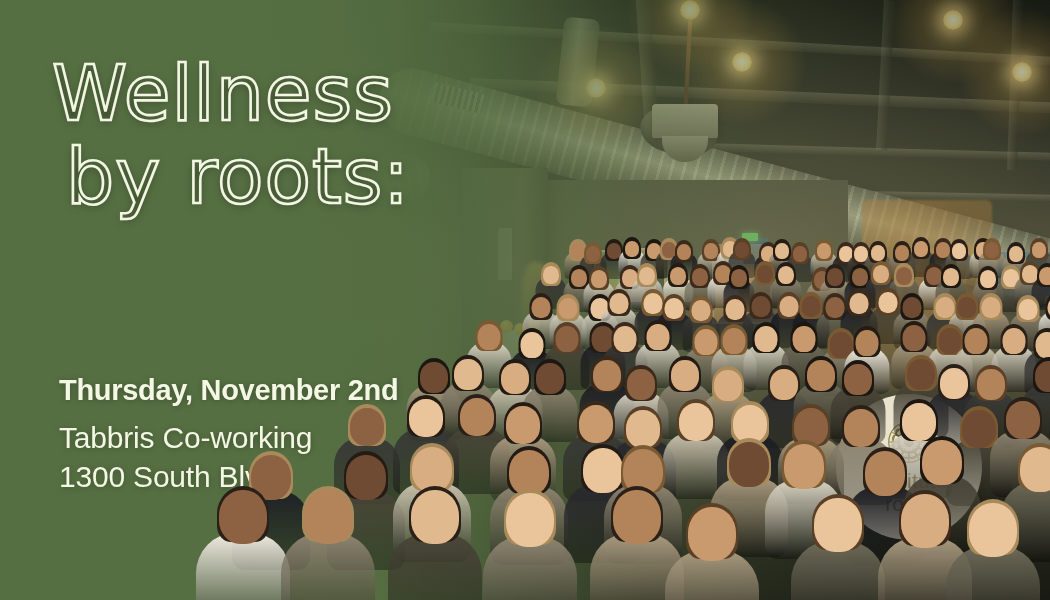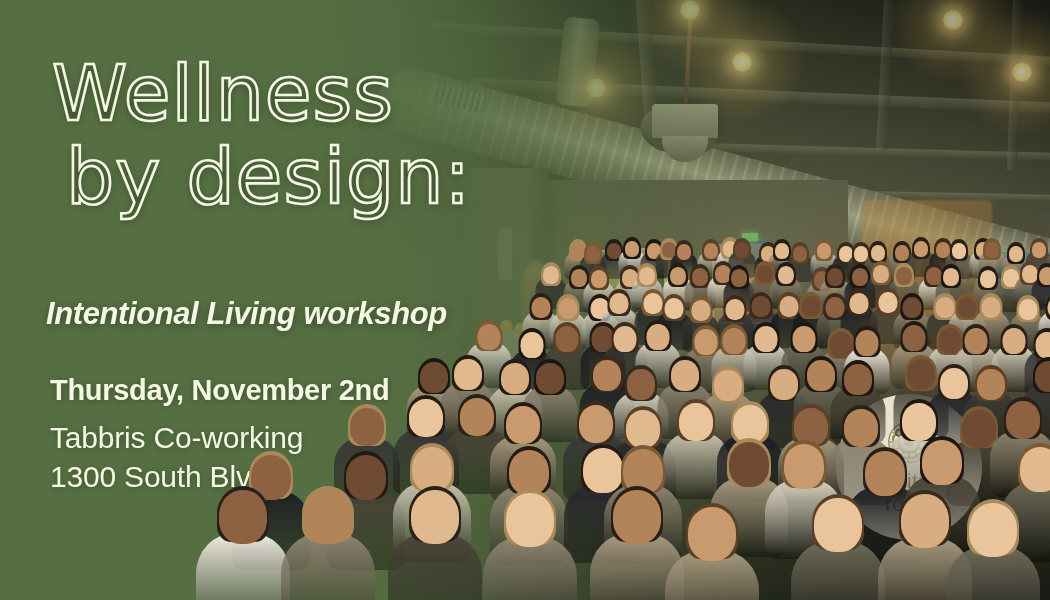--- a/index.html
+++ b/index.html
@@ -233,21 +233,21 @@
 
   .subtitle {
     position:absolute; left:46px; top:296px;
     font-family:"Liberation Sans", sans-serif;
     font-size:31px; font-weight:700; font-style:italic;
     color:#f4f7e6; letter-spacing:-.4px;
     text-shadow:0 2px 8px rgba(0,0,0,.35);
     white-space:nowrap;
   }
 
-  .details { position:absolute; left:50px; top:372px; }
+  .details { position:absolute; left:59px; top:372px; }
   .d-line { color:#f3f7e4; white-space:nowrap; text-shadow:0 1px 6px rgba(0,0,0,.28); }
   .d-bold { font-size:29px; font-weight:700; letter-spacing:-.3px; line-height:1.28; }
   .d-norm { font-size:30px; font-weight:400; letter-spacing:-.2px; line-height:1.30; }
   .d-gap  { margin-top:9px; }
 
   
   .badge {
     position:absolute; left:836px; top:394px;
     width:146px; height:146px; border-radius:50%;
     background:#e9e3cd;
@@ -1004,23 +1004,22 @@
     <div class="tint-warm"></div>
     <div class="vignette"></div>
   </div>
 
   <div class="overlay-left"></div>
   <div class="overlay-soft"></div>
   <div class="overlay-block"></div>
 
   <div class="content">
 
-    <h1 class="title"><span class="l1">Wellness</span><span class="l2">by design:</span></h1>
-
-    <div class="subtitle">Intentional Living workshop</div>
+    <h1 class="title"><span class="l1">Wellness</span><span class="l2">by roots:</span></h1>
+
 
     <div class="details">
       <div class="d-line d-bold">Thursday, November 2nd</div>
       <div class="d-line d-norm d-gap">Tabbris Co-working</div>
       <div class="d-line d-norm">1300 South Blvd</div>
     </div>
 
     <div class="badge">
       <svg class="badge-mark" viewBox="0 0 100 100">
         <g fill="none" stroke="#8a7a3c" stroke-width="2.4">

